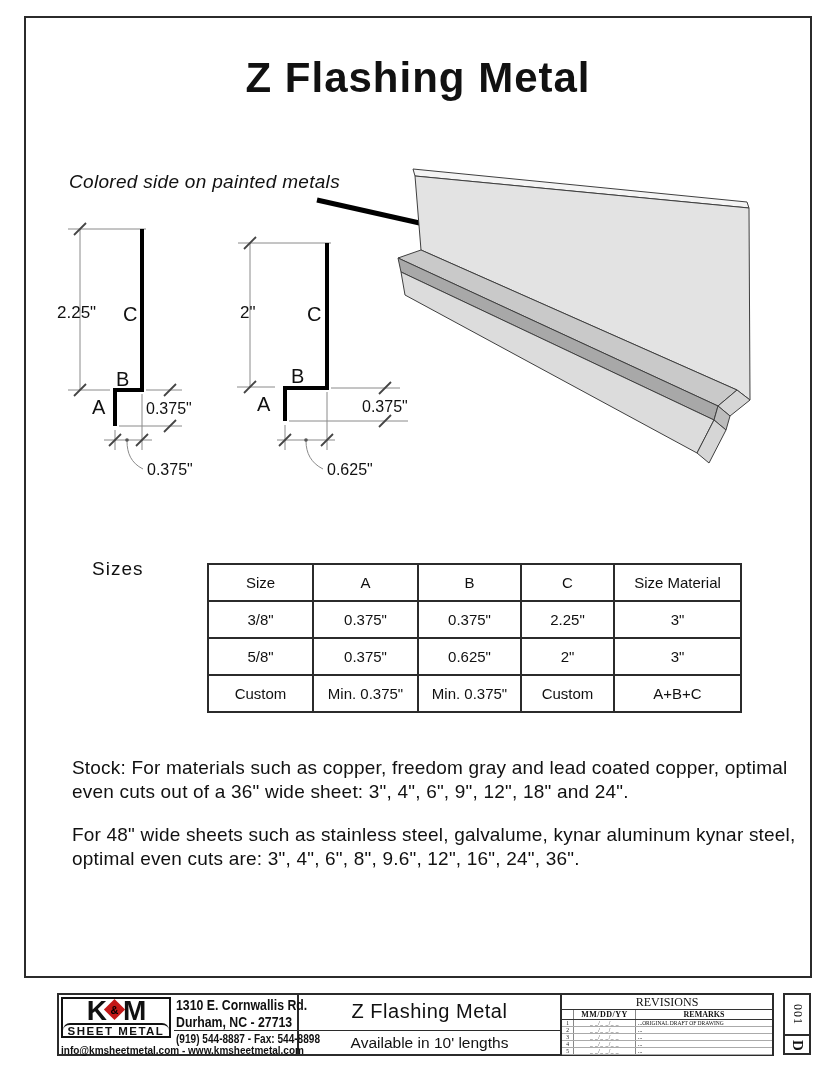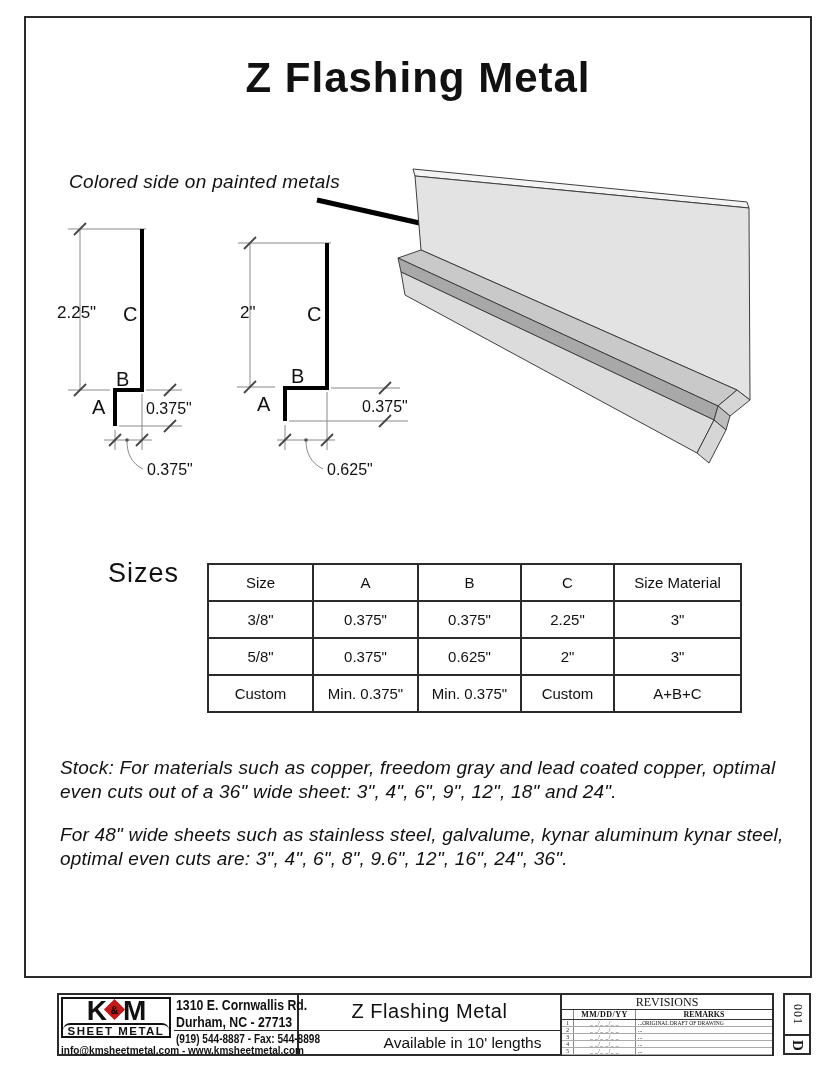--- a/index.html
+++ b/index.html
@@ -7,25 +7,25 @@
     width:835px;height:1080px;position:relative;background:#fff;
     font-family:"Liberation Sans",sans-serif;color:#111;overflow:hidden;
   }
   .abs{position:absolute;}
   
   .main-box{left:24px;top:16px;width:788px;height:962px;border:2px solid #2b2b2b;box-sizing:border-box;}
   .page-title{left:24px;top:54px;width:788px;text-align:center;font-size:42px;font-weight:700;letter-spacing:1px;}
   .annotation{left:69px;top:171px;font-size:19px;letter-spacing:.3px;font-style:italic;}
   .diagram-svg{left:40px;top:150px;}
   
-  .sizes-heading{left:108px;top:558px;font-size:27px;letter-spacing:1px;}
+  .sizes-heading{left:92px;top:558px;font-size:19px;letter-spacing:1px;}
   table.sizes{position:absolute;left:207px;top:563px;border-collapse:collapse;table-layout:fixed;width:533px;}
   table.sizes th,table.sizes td{border:2px solid #2b2b2b;font-weight:400;font-size:15px;text-align:center;height:35px;padding:0 2px;}
   
-  .paras{left:60px;top:756px;width:728px;font-size:19px;line-height:23.5px;letter-spacing:.2px;font-style:italic;}
+  .paras{left:72px;top:756px;width:728px;font-size:19px;line-height:23.5px;letter-spacing:.2px;}
   .paras p{margin:0;}
   .paras .p1{margin-bottom:20px;}
   .paras .p2{margin-bottom:31px;}
   .red{color:#e60d0d;}
   
   .footer-strip{left:57px;top:993px;width:717px;height:63px;border:2px solid #2b2b2b;box-sizing:border-box;}
   .f-cell{position:absolute;top:0;height:100%;box-sizing:border-box;}
   .cell-left{left:0;width:240px;border-right:2px solid #2b2b2b;}
   .cell-mid{left:240px;width:263px;border-right:2px solid #2b2b2b;}
   .cell-rev{left:503px;width:210px;border-radius:25px;}
@@ -35,21 +35,21 @@
   .diamond{width:15px;height:15px;background:#c41818;transform:rotate(45deg);display:flex;align-items:center;justify-content:center;margin:0 1px 4px 1px;}
   .diamond .amp{transform:rotate(-45deg);font-size:11px;font-weight:700;color:#000;}
   .logo-sub{border-top:2px solid #111;text-align:center;font-size:11.5px;font-weight:700;letter-spacing:1.5px;line-height:13px;border-radius:7px;}
   .addr1{left:117px;top:1px;font-size:15px;font-weight:700;transform:scaleX(.82);transform-origin:left top;white-space:nowrap;}
   .addr2{left:117px;top:18px;font-size:15px;font-weight:700;transform:scaleX(.82);transform-origin:left top;white-space:nowrap;}
   .addr-rule{left:115px;top:35px;width:123px;height:0;border-top:1.5px solid #2b2b2b;}
   .phone{left:117px;top:37px;font-size:12px;font-weight:700;transform:scaleX(.84);transform-origin:left top;white-space:nowrap;}
   .web{left:2px;top:49px;font-size:11.5px;font-weight:700;transform:scaleX(.87);transform-origin:left top;white-space:nowrap;}
   .mid-title{left:0;top:5px;width:100%;text-align:center;font-size:20px;letter-spacing:.5px;}
   .mid-rule{left:0;top:35px;width:100%;height:0;border-top:1.5px solid #2b2b2b;}
-  .mid-sub{left:0;top:39px;width:100%;text-align:center;font-size:15.5px;padding-left:33px;}
+  .mid-sub{left:0;top:39px;width:100%;text-align:center;font-size:15.5px;}
   
   .rev{font-family:"Liberation Serif",serif;width:100%;height:100%;position:relative;}
   .rev-head{height:14px;line-height:14px;text-align:center;font-size:12px;border-bottom:1px solid #333;}
   .rev-sub{height:9px;display:flex;border-bottom:1px solid #333;font-size:8px;font-weight:700;line-height:9px;}
   .rev-row{height:6.1px;display:flex;border-bottom:1px solid #aaa;font-size:5.5px;line-height:6px;}
   .c-num{width:12px;border-right:1px solid #888;text-align:center;box-sizing:border-box;}
   .c-date{width:62px;border-right:1px solid #888;text-align:center;box-sizing:border-box;letter-spacing:.5px;}
   .c-rem{flex:1;text-align:center;}
   .rev-row .c-rem{text-align:left;padding-left:2px;}
   

